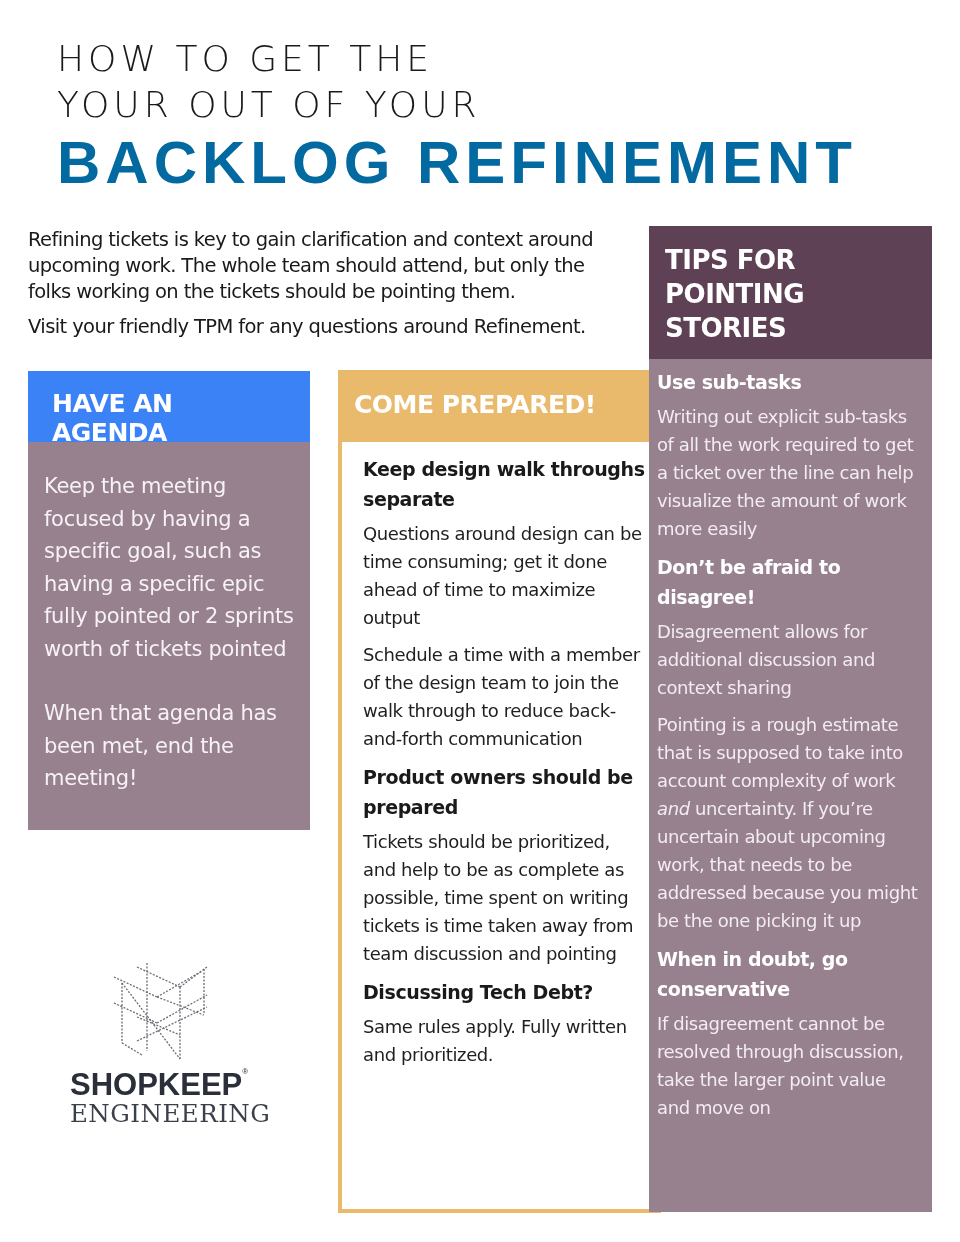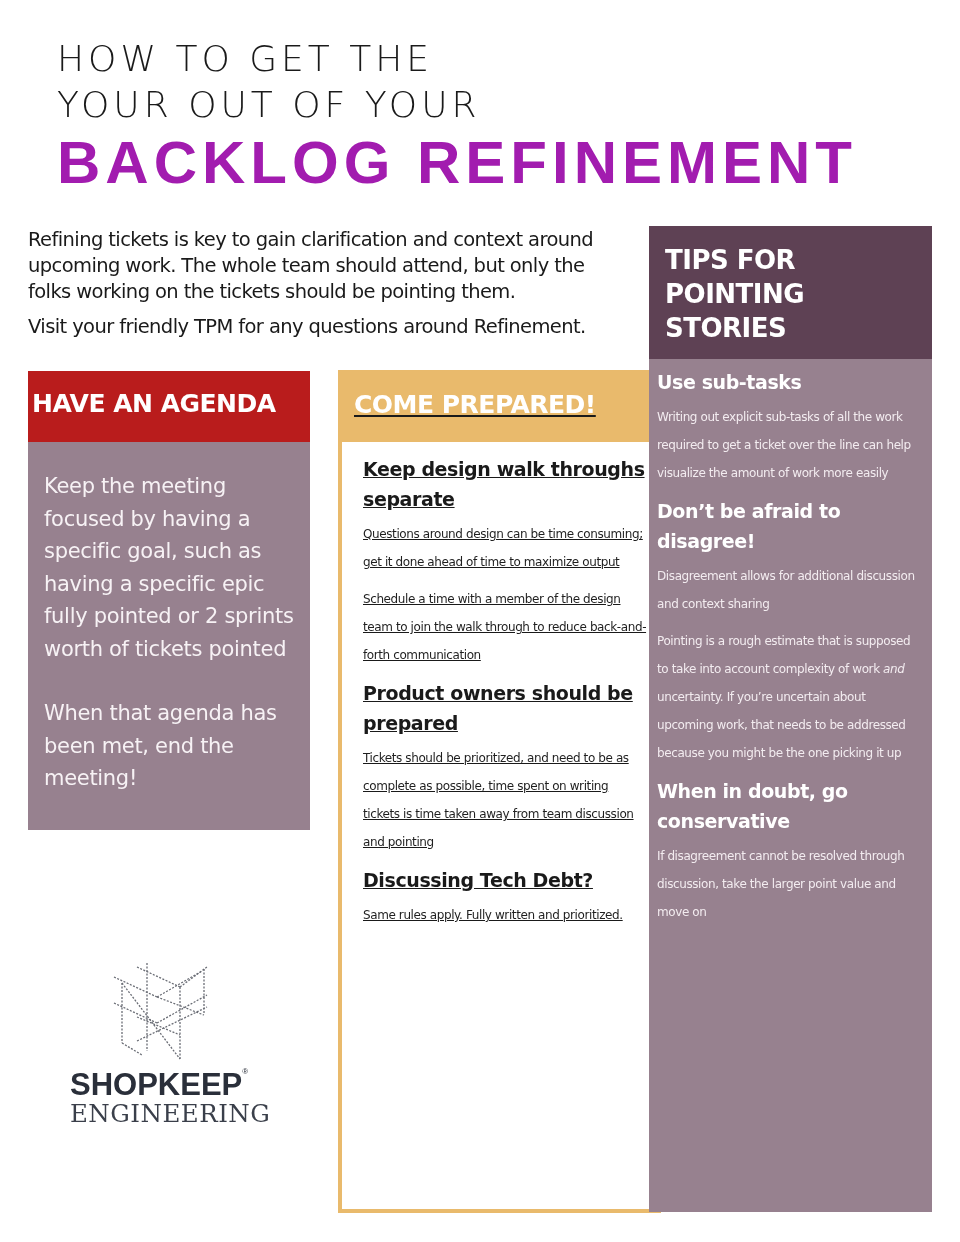--- a/index.html
+++ b/index.html
@@ -2,40 +2,40 @@
 <html><head>
 <meta charset="utf-8">
 <style>
   * { box-sizing: border-box; margin: 0; padding: 0; }
   html, body { width: 960px; height: 1242px; background: #ffffff; overflow: hidden; }
   body { position: relative; font-family: "DejaVu Sans", sans-serif; color: #1a1a1a; }
 
   .title-line { position: absolute; left: 57px; font-family: "DejaVu Sans", sans-serif; font-weight: 200; color: #1a1a1a; letter-spacing: 4px; white-space: nowrap; }
   .t1 { top: 38px; font-size: 36px; }
   .t2 { top: 84px; font-size: 36px; }
-  .t3 { top: 128px; left: 57px; font-size: 60px; font-weight: 900; letter-spacing: 5px; font-family: "Liberation Sans", sans-serif; color: #a21caf; }
+  .t3 { top: 128px; left: 57px; font-size: 60px; font-weight: 900; letter-spacing: 5px; font-family: "Liberation Sans", sans-serif; color: #0369a1; }
 
   .intro { position: absolute; left: 28px; top: 227px; width: 600px; font-size: 19.5px; line-height: 26px; color: #1a1a1a; font-family: "DejaVu Sans", sans-serif; letter-spacing: -0.6px; }
   .intro p { margin-bottom: 9px; }
 
   .box { position: absolute; }
   .box-head { color: #fff; font-weight: bold; font-family: "DejaVu Sans", sans-serif; letter-spacing: -0.5px; }
 
   
   #agenda { left: 28px; top: 371px; width: 282px; height: 459px; background: #97818f; }
-  #agenda .box-head { background: #b91c1c; height: 71px; padding: 18px 16px 0 4px; font-size: 25px; }
+  #agenda .box-head { background: #3b82f6; height: 71px; padding: 18px 16px 0 24px; font-size: 25px; }
   #agenda .box-body { padding: 28px 14px 0 16px; color: #f7f2f5; font-size: 21px; line-height: 32.5px; letter-spacing: -0.3px; }
   #agenda .box-body p { margin-bottom: 32px; }
 
   
-  #prepared { left: 338px; top: 370px; width: 323px; height: 843px; background: #ffffff; border: 4px solid #e9ba6c; border-top: none; text-decoration: underline; }
+  #prepared { left: 338px; top: 370px; width: 323px; height: 843px; background: #ffffff; border: 4px solid #e9ba6c; border-top: none; }
   #prepared .box-head { background: #e9ba6c; height: 72px; margin: 0 -4px; padding: 20px 16px 0 16px; font-size: 25px; }
   #prepared .box-body { padding: 12px 10px 0 21px; }
   .sec-title { font-weight: bold; font-size: 19px; line-height: 30px; letter-spacing: -0.4px; margin-bottom: 6px; }
-  .sec-text { font-size: 12px; line-height: 28px; letter-spacing: -0.4px; margin-bottom: 9px; }
+  .sec-text { font-size: 18px; line-height: 28px; letter-spacing: -0.4px; margin-bottom: 9px; }
   #prepared .sec-title { color: #1a1a1a; }
   #prepared .sec-text { color: #1f1f1f; }
 
   
   #tips { left: 649px; top: 226px; width: 283px; height: 986px; background: #97818f; }
   #tips .box-head { background: #5e4154; height: 133px; padding: 17px 28px 0 16px; font-size: 26px; line-height: 34px; }
   #tips .box-body { padding: 8px 10px 0 8px; }
   #tips .sec-title { color: #ffffff; }
   #tips .sec-text { color: #f3ecf0; }
   #tips em { font-style: italic; }
@@ -67,21 +67,21 @@
   </div>
 </div>
 
 <div class="box" id="prepared">
   <div class="box-head">COME PREPARED!</div>
   <div class="box-body">
     <div class="sec-title">Keep design walk throughs separate</div>
     <div class="sec-text">Questions around design can be time consuming; get it done ahead of time to maximize output</div>
     <div class="sec-text">Schedule a time with a member of the design team to join the walk through to reduce back-and-forth communication</div>
     <div class="sec-title">Product owners should be prepared</div>
-    <div class="sec-text">Tickets should be prioritized, and need to be as complete as possible, time spent on writing tickets is time taken away from team discussion and pointing</div>
+    <div class="sec-text">Tickets should be prioritized, and help to be as complete as possible, time spent on writing tickets is time taken away from team discussion and pointing</div>
     <div class="sec-title">Discussing Tech Debt?</div>
     <div class="sec-text">Same rules apply. Fully written and prioritized.</div>
   </div>
 </div>
 
 <div class="box" id="tips">
   <div class="box-head">TIPS FOR POINTING STORIES</div>
   <div class="box-body">
     <div class="sec-title">Use sub-tasks</div>
     <div class="sec-text">Writing out explicit sub-tasks of all the work required to get a ticket over the line can help visualize the amount of work more easily</div>

